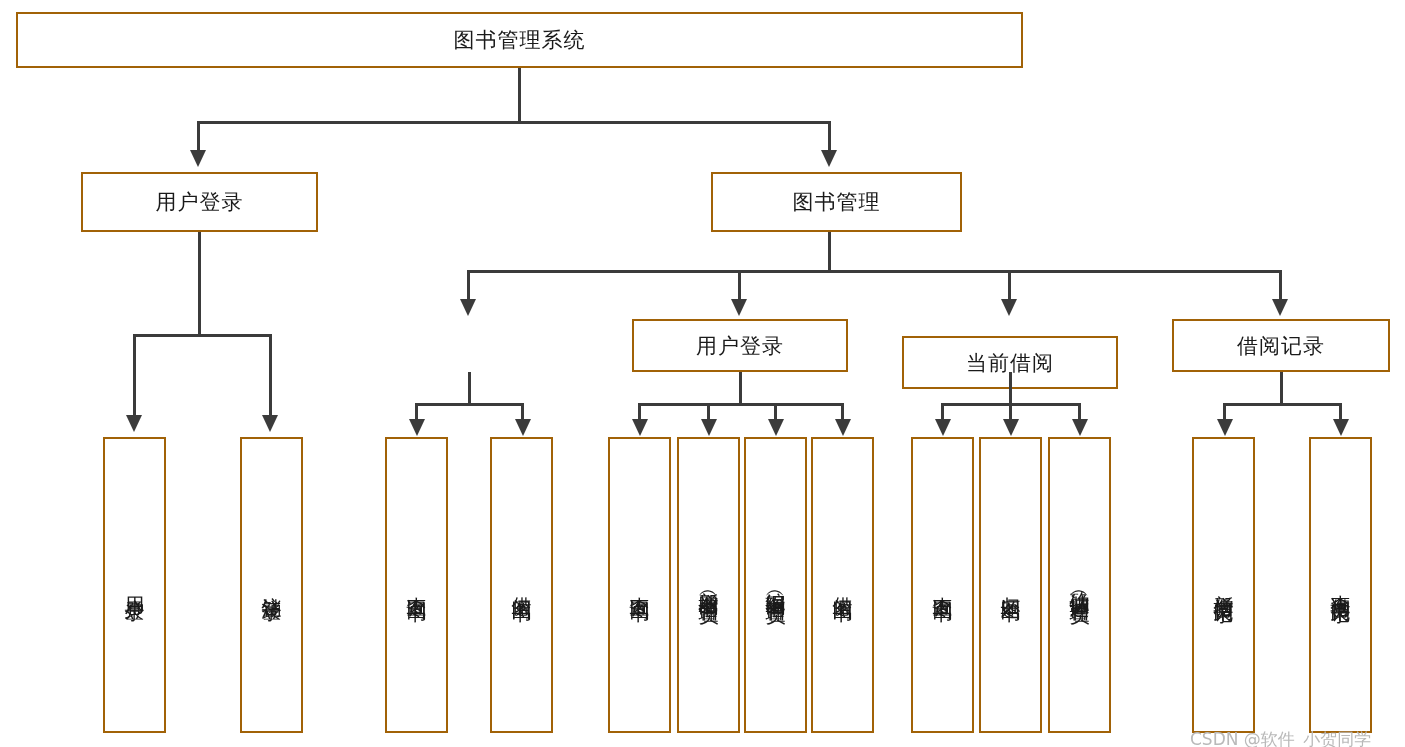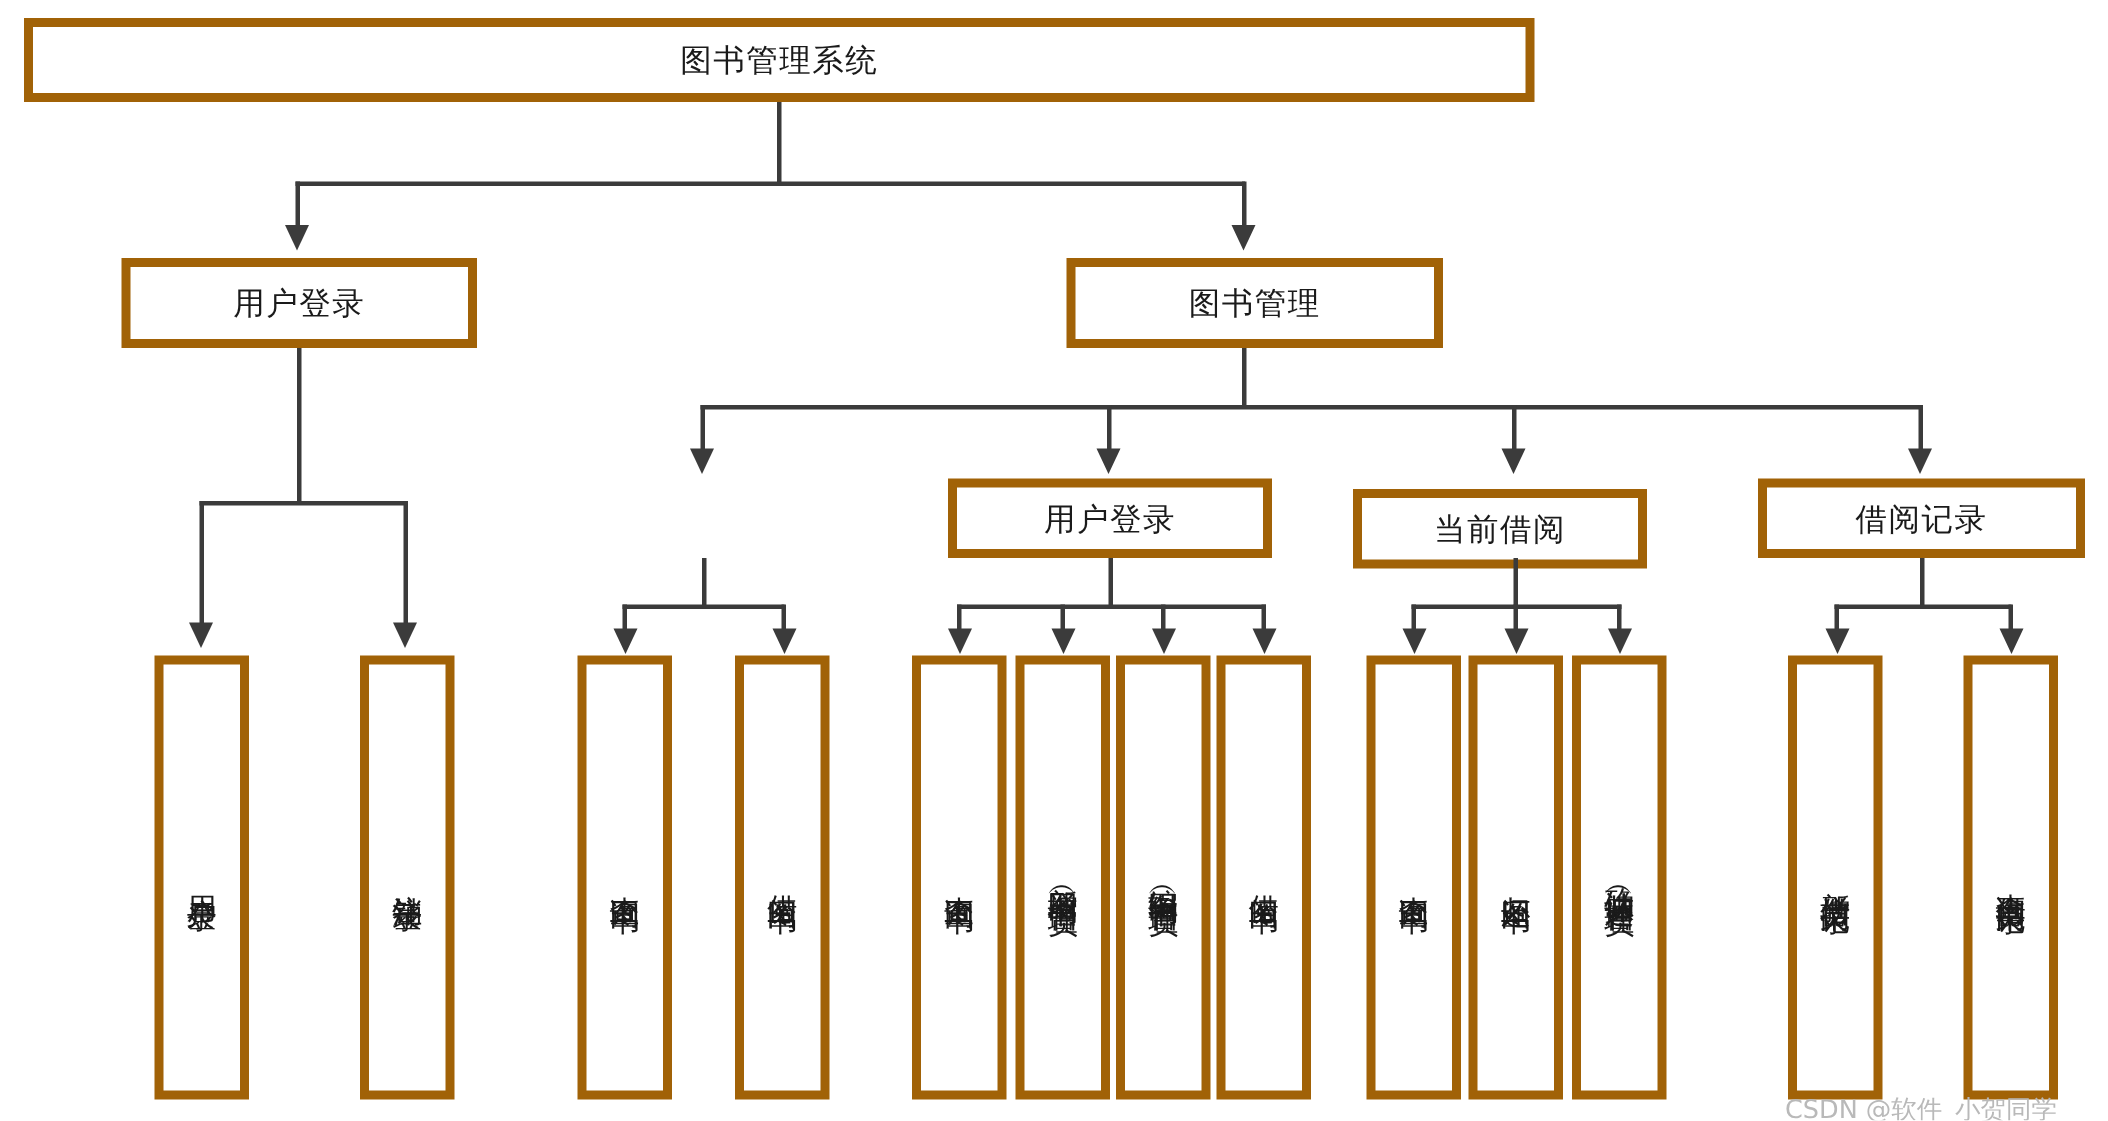--- a/index.html
+++ b/index.html
@@ -11,21 +11,21 @@
     position: relative;
     width: 1405px;
     height: 747px;
     background: #ffffff;
     font-family: "DejaVu Sans", "Liberation Sans", sans-serif;
     overflow: hidden;
   }
   .node {
     position: absolute;
     box-sizing: border-box;
-    border: 6px solid #a16207;
+    border: 2px solid #a16207;
     background: #ffffff;
     display: flex;
     align-items: center;
     justify-content: center;
     color: #1a1a1a;
   }
   .node-h {
     font-size: 21px;
     letter-spacing: 1px;
     white-space: nowrap;
@@ -107,21 +107,21 @@
   <div class="edge edge-v" style="left:738px; top:270px; width:3px; height:30px;"></div>
   <div class="arrow" style="left:731px; top:299px;"></div>
   <div class="edge edge-v" style="left:1008px; top:270px; width:3px; height:30px;"></div>
   <div class="arrow" style="left:1001px; top:299px;"></div>
   <div class="edge edge-v" style="left:1279px; top:270px; width:3px; height:30px;"></div>
   <div class="arrow" style="left:1272px; top:299px;"></div>
 
   <div class="node node-h" style="left:632px; top:319px; width:216px; height:53px;">
     <span>用户登录</span>
   </div>
-  <div class="node node-h" style="left:902px; top:326px; width:196px; height:53px;">
+  <div class="node node-h" style="left:902px; top:336px; width:216px; height:53px;">
     <span>当前借阅</span>
   </div>
   <div class="node node-h" style="left:1172px; top:319px; width:218px; height:53px;">
     <span>借阅记录</span>
   </div>
 
   <div class="edge edge-v" style="left:468px; top:372px; width:3px; height:33px;"></div>
   <div class="edge edge-h" style="left:415px; top:403px; width:108px; height:3px;"></div>
   <div class="edge edge-v" style="left:415px; top:403px; width:3px; height:17px;"></div>
   <div class="arrow" style="left:409px; top:419px;"></div>

